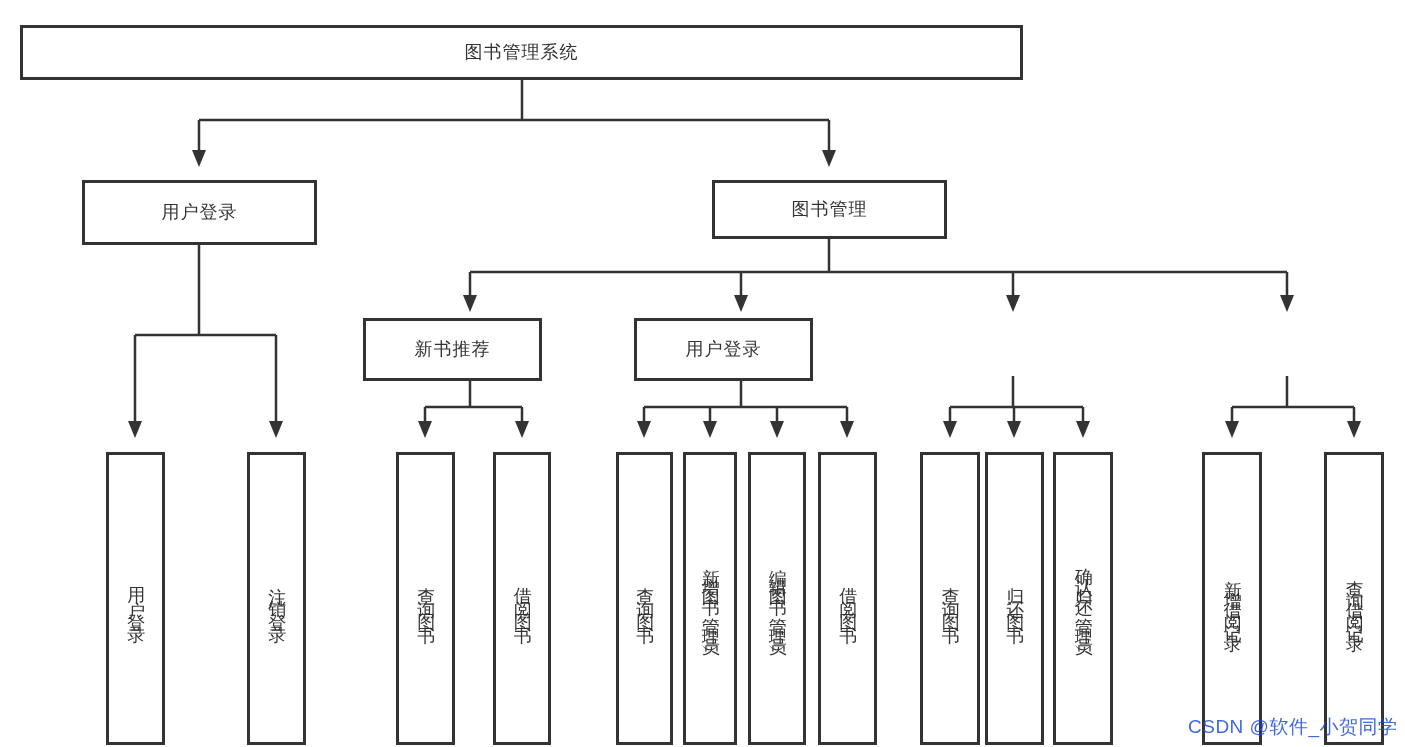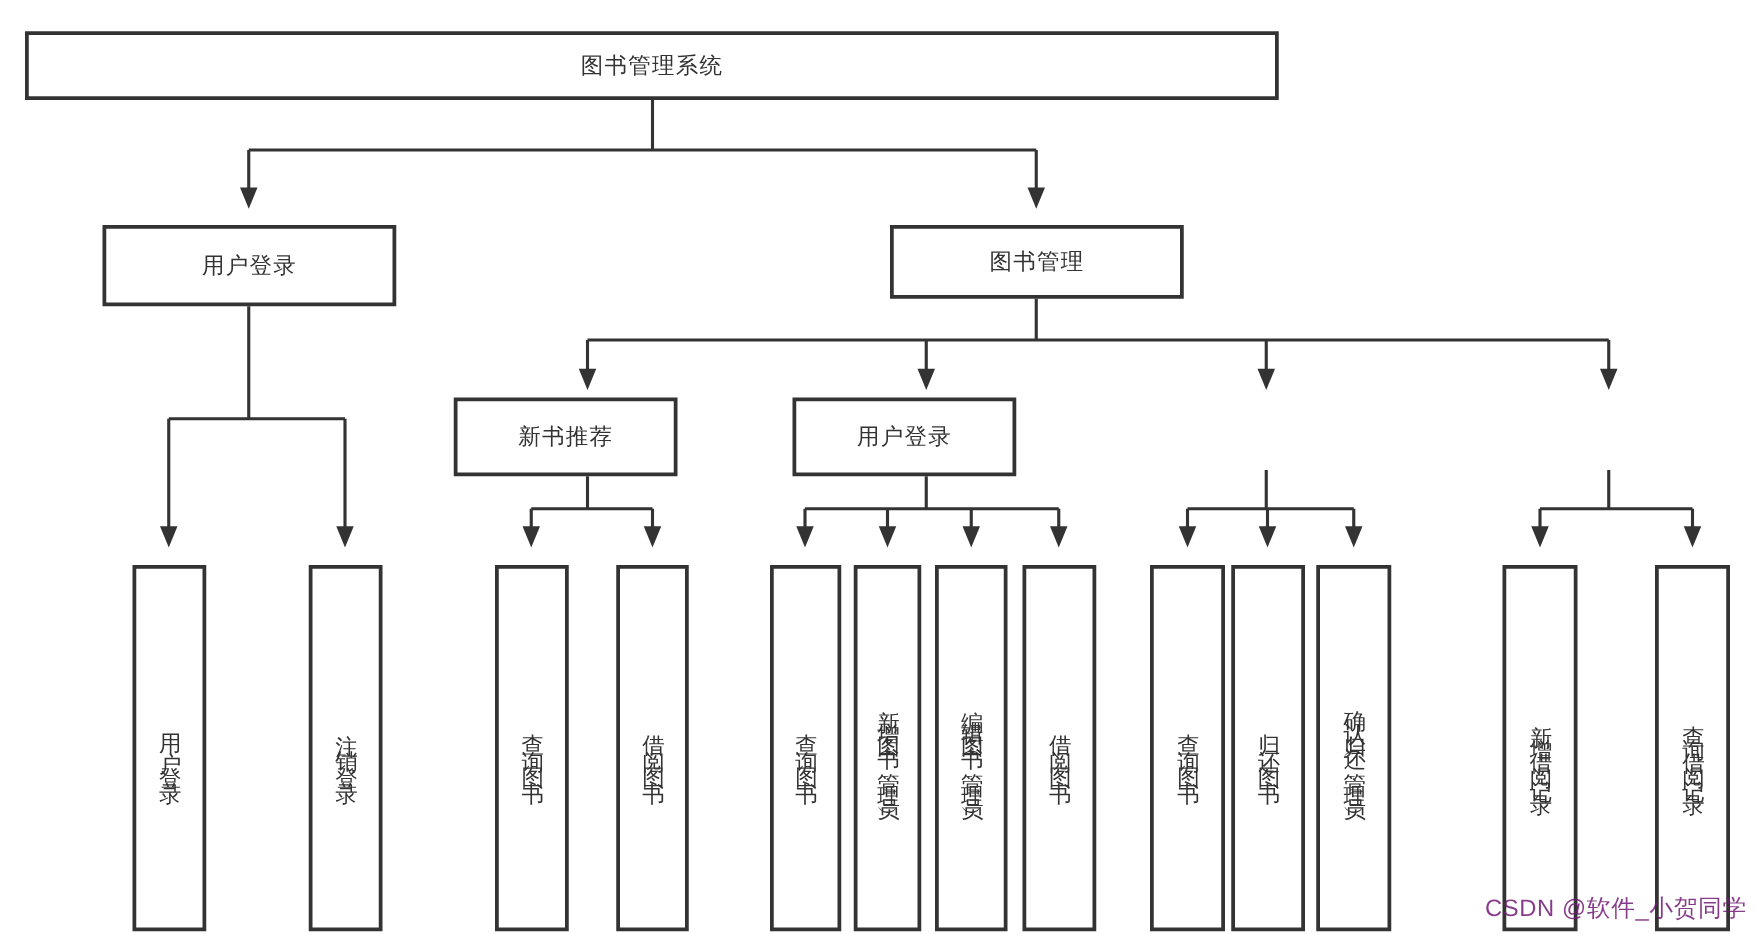--- a/index.html
+++ b/index.html
@@ -128,15 +128,15 @@
   <div class="box vbox leaf lf-b3">编辑图书（管理员）</div>
   <div class="box vbox leaf lf-b4">借阅图书</div>
 
   <div class="box vbox leaf lf-c1">查询图书</div>
   <div class="box vbox leaf lf-c2">归还图书</div>
   <div class="box vbox leaf lf-c3">确认归还（管理员）</div>
 
   <div class="box vbox leaf lf-d1">新增借阅记录</div>
   <div class="box vbox leaf lf-d2">查询借阅记录</div>
 
-  <div id="watermark" style="color: #701a75;">CSDN @软件_小贺同学</div>
+  <div id="watermark" style="color: #1d4ed8;">CSDN @软件_小贺同学</div>
 
 </div>
 
 </body></html>

